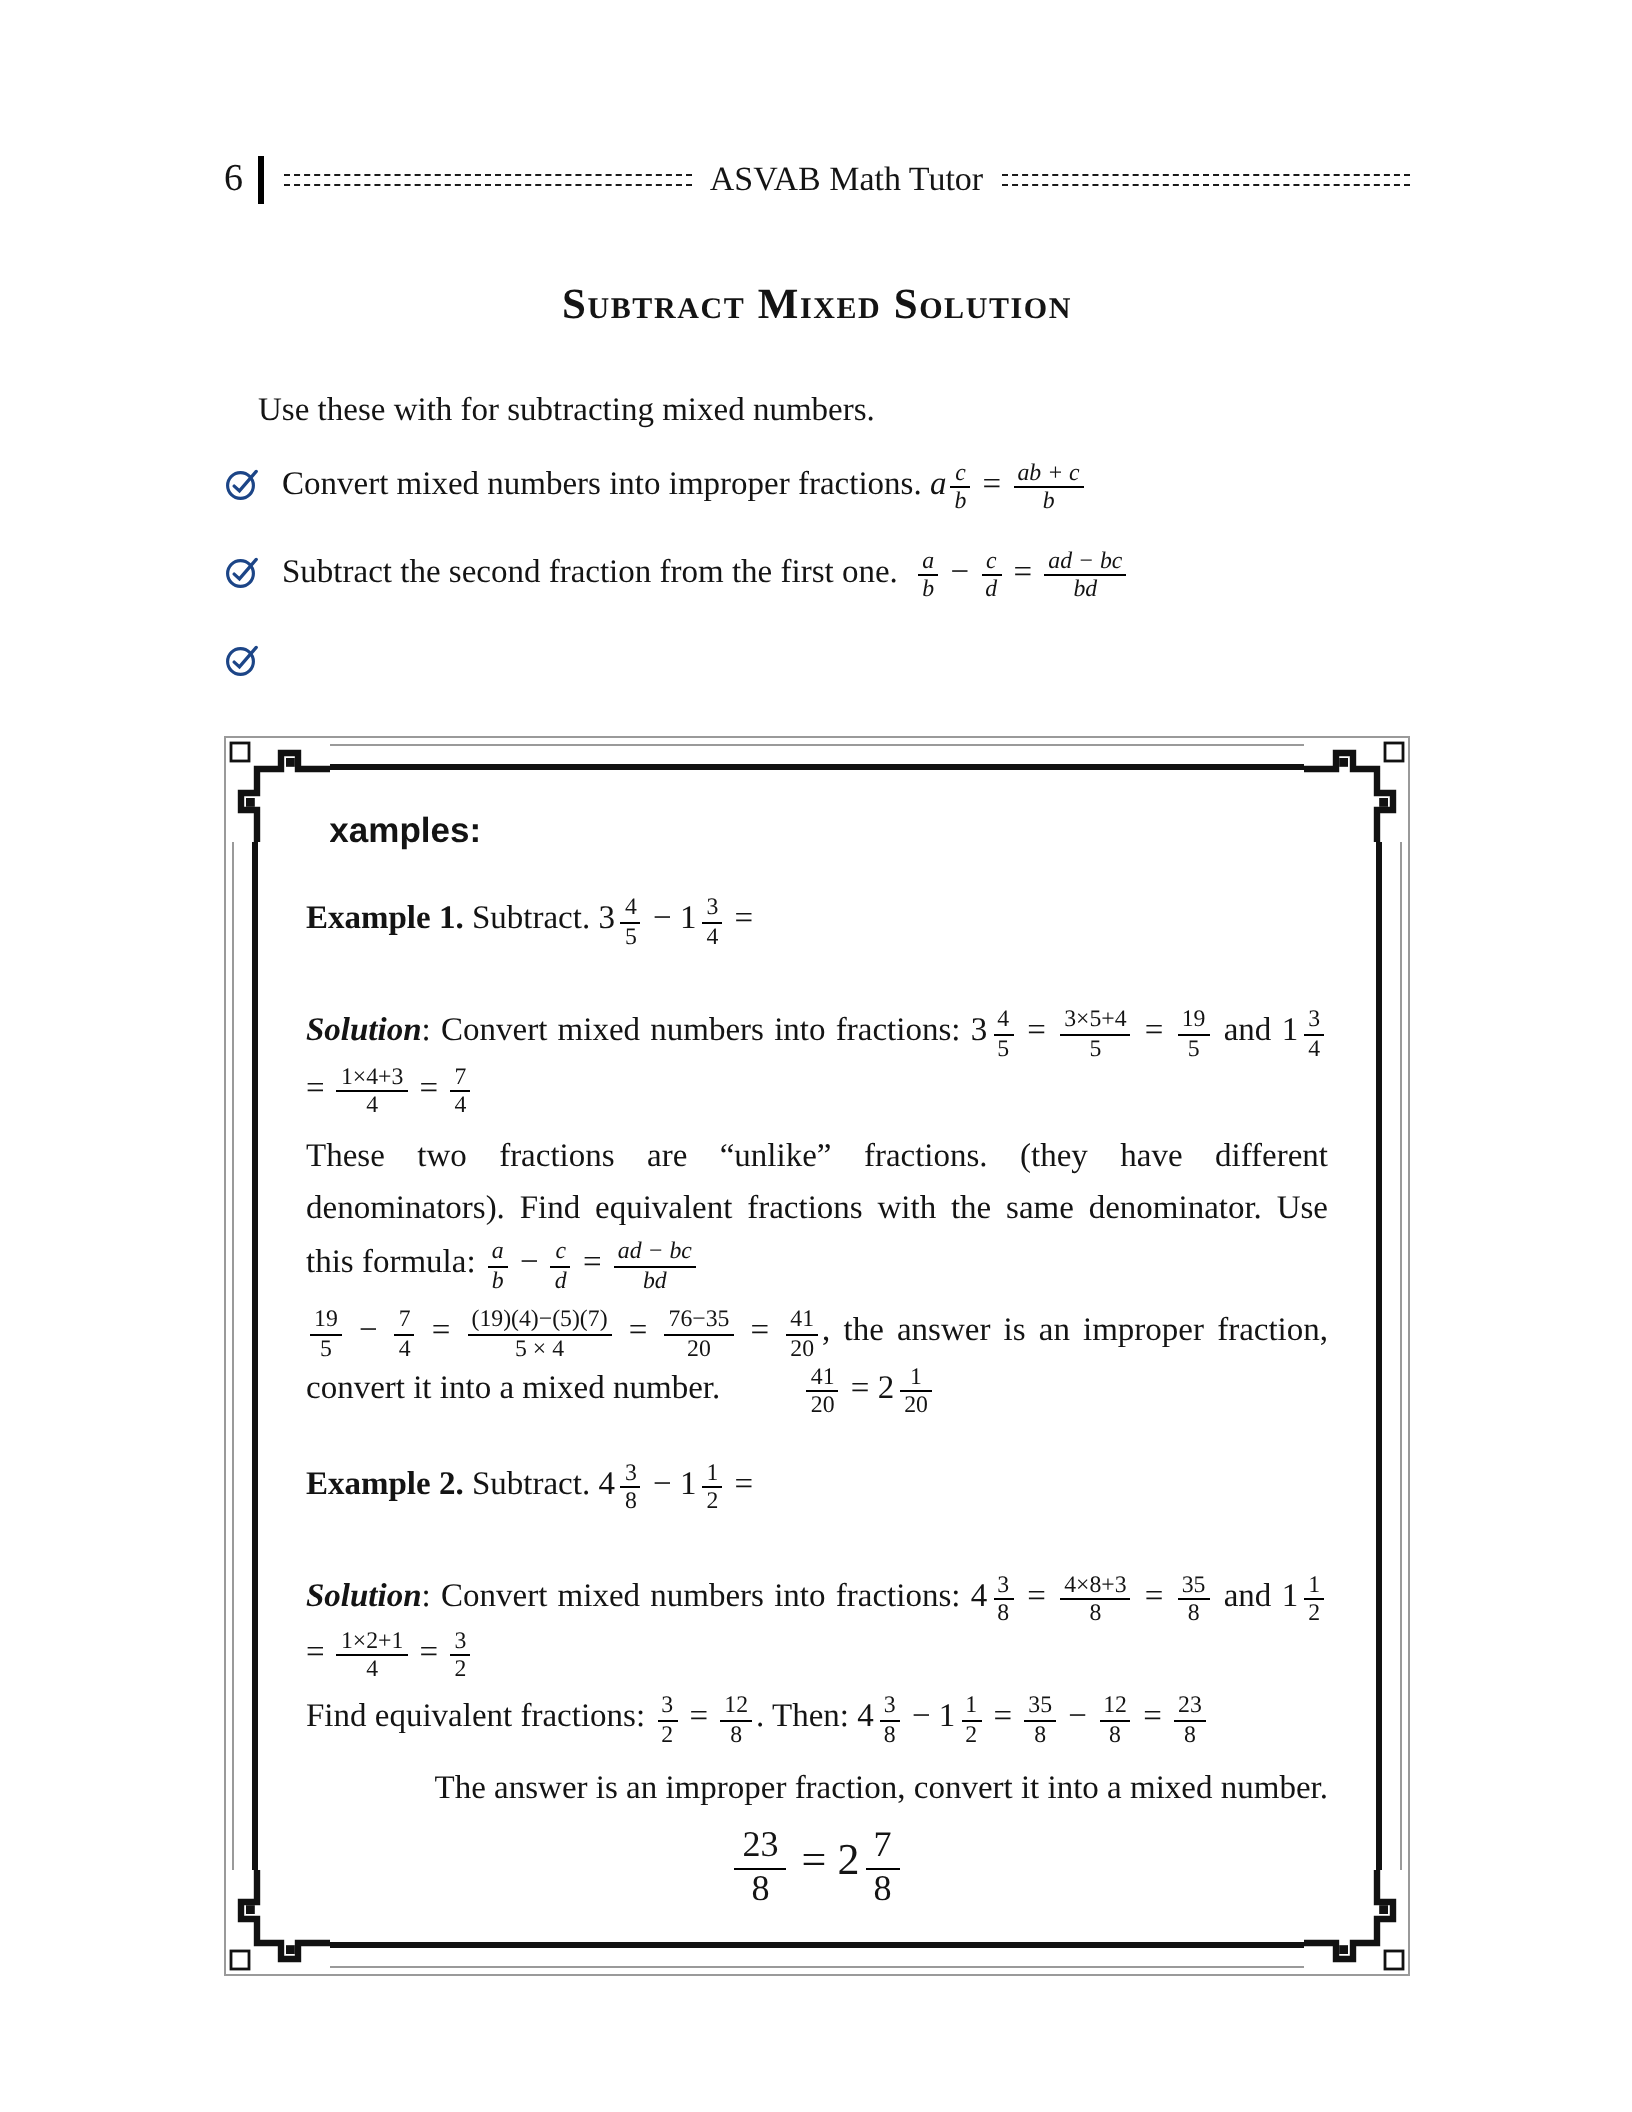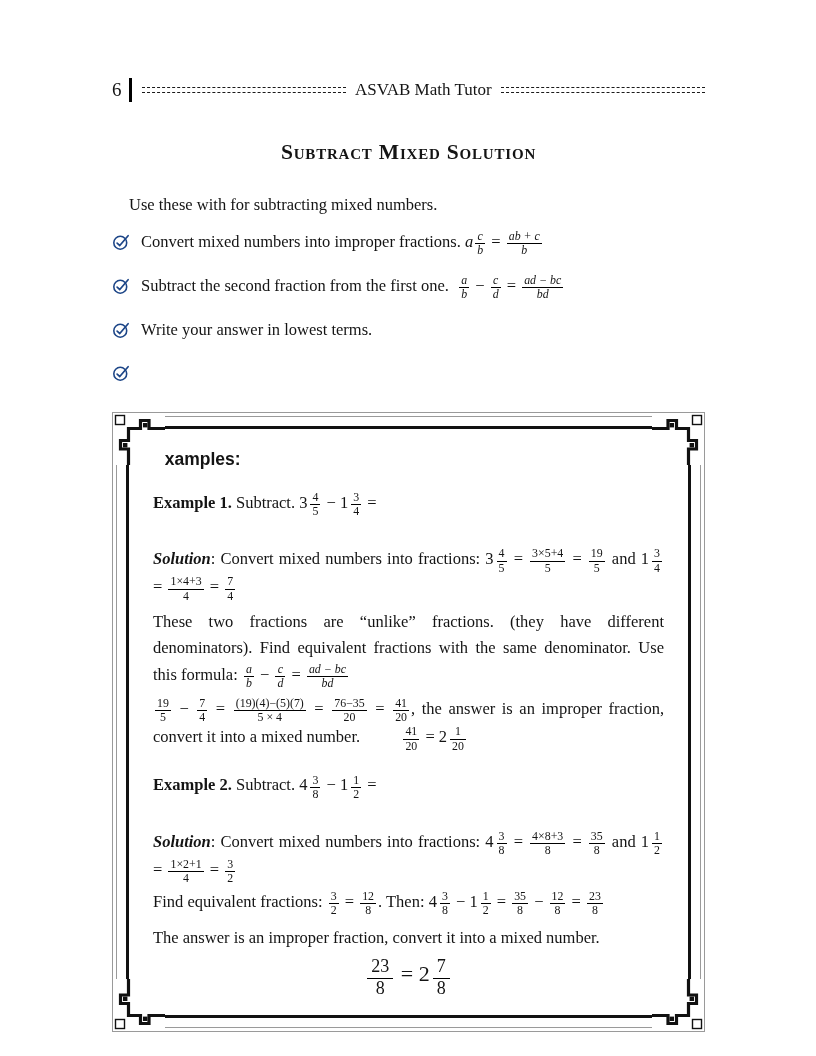--- a/index.html
+++ b/index.html
@@ -52,21 +52,21 @@
   .corner.tr { top:-16px; right:-16px; transform:rotate(90deg); }
   .corner.br { bottom:-16px; right:-16px; transform:rotate(180deg); }
   .corner.bl { bottom:-16px; left:-16px; transform:rotate(270deg); }
 
   .xbox3 h2 { font-family:"Liberation Sans", sans-serif; font-size:17.5px; font-weight:700; margin-bottom:14px; }
   .xbox3 p { font-size:16.5px; line-height:1.62; }
   p.ex-title { margin:20px 0 8px; }
   p.solution { margin:28px 0 2px; text-align:justify; }
   p.para     { margin:6px 0 2px; text-align:justify; }
   p.line     { margin:4px 0 2px; }
-  p.final    { margin:8px 0 0; }
+  p.final    { margin:8px 0 0;text-align:right; }
   p.result   { text-align:center; font-size:22px; margin:4px 0 0; }
   p.result .frac { font-size:0.82em; vertical-align:-0.7em; }
   p.result .frac .num, p.result .frac .den { padding:0 4px 1px; }
 </style>
 </head>
 <body>
 
 <div class="page">
 
   <header class="page-header">
@@ -92,29 +92,20 @@
       <span class="step-text">Convert mixed numbers into improper fractions. <i>a</i><span class="frac var"><span class="num">c</span><span class="den">b</span></span> = <span class="frac var"><span class="num">ab + c</span><span class="den">b</span></span></span>
     </li>
     <li>
       <span class="check">
         <svg width="18" height="18" viewBox="0 0 24 24">
             <circle cx="11" cy="13" r="8.6" fill="none" stroke="currentColor" stroke-width="2.1"></circle>
             <path d="M6.8 13.4 L10.3 16.6 L21.5 3.6" fill="none" stroke="currentColor" stroke-width="2.2" stroke-linecap="round"></path>
           </svg>
       </span>
       <span class="step-text">Subtract the second fraction from the first one.&nbsp;&nbsp;<span class="frac var"><span class="num">a</span><span class="den">b</span></span> − <span class="frac var"><span class="num">c</span><span class="den">d</span></span> = <span class="frac var"><span class="num">ad − bc</span><span class="den">bd</span></span></span>
-    </li>
-    <li>
-      <span class="check">
-        <svg width="18" height="18" viewBox="0 0 24 24">
-            <circle cx="11" cy="13" r="8.6" fill="none" stroke="currentColor" stroke-width="2.1"></circle>
-            <path d="M6.8 13.4 L10.3 16.6 L21.5 3.6" fill="none" stroke="currentColor" stroke-width="2.2" stroke-linecap="round"></path>
-          </svg>
-      </span>
-      <span class="step-text">Write your answer in lowest terms.</span>
     </li>
     <li>
       <span class="check">
         <svg width="18" height="18" viewBox="0 0 24 24">
             <circle cx="11" cy="13" r="8.6" fill="none" stroke="currentColor" stroke-width="2.1"></circle>
             <path d="M6.8 13.4 L10.3 16.6 L21.5 3.6" fill="none" stroke="currentColor" stroke-width="2.2" stroke-linecap="round"></path>
           </svg>
       </span>
     </li>
   </ul>

